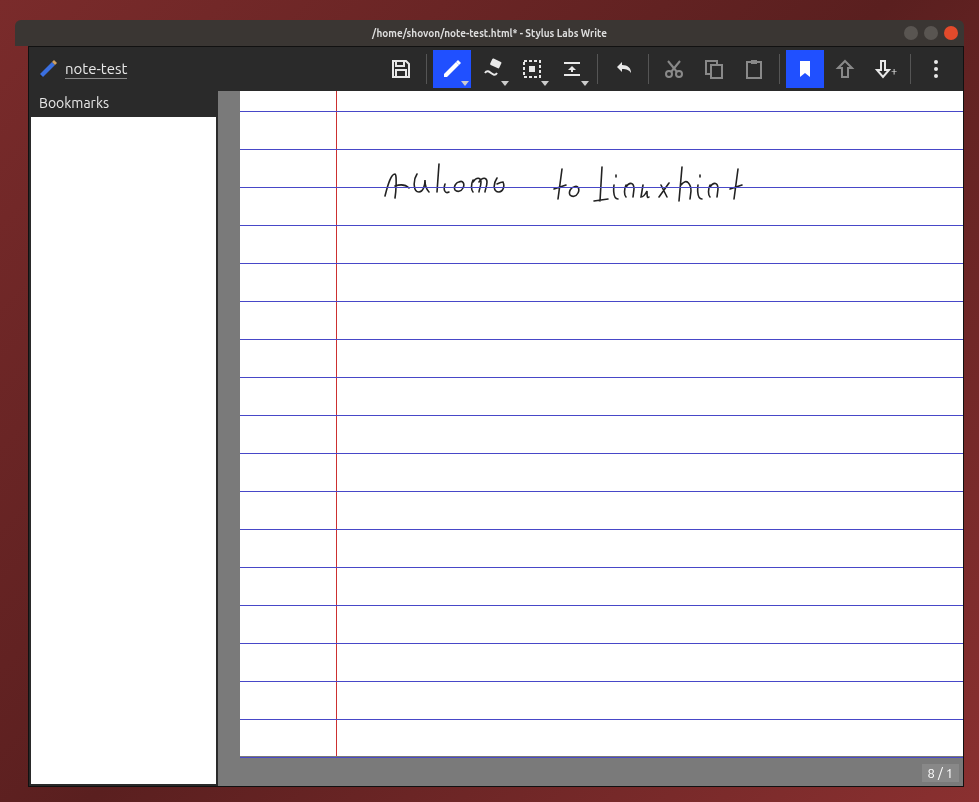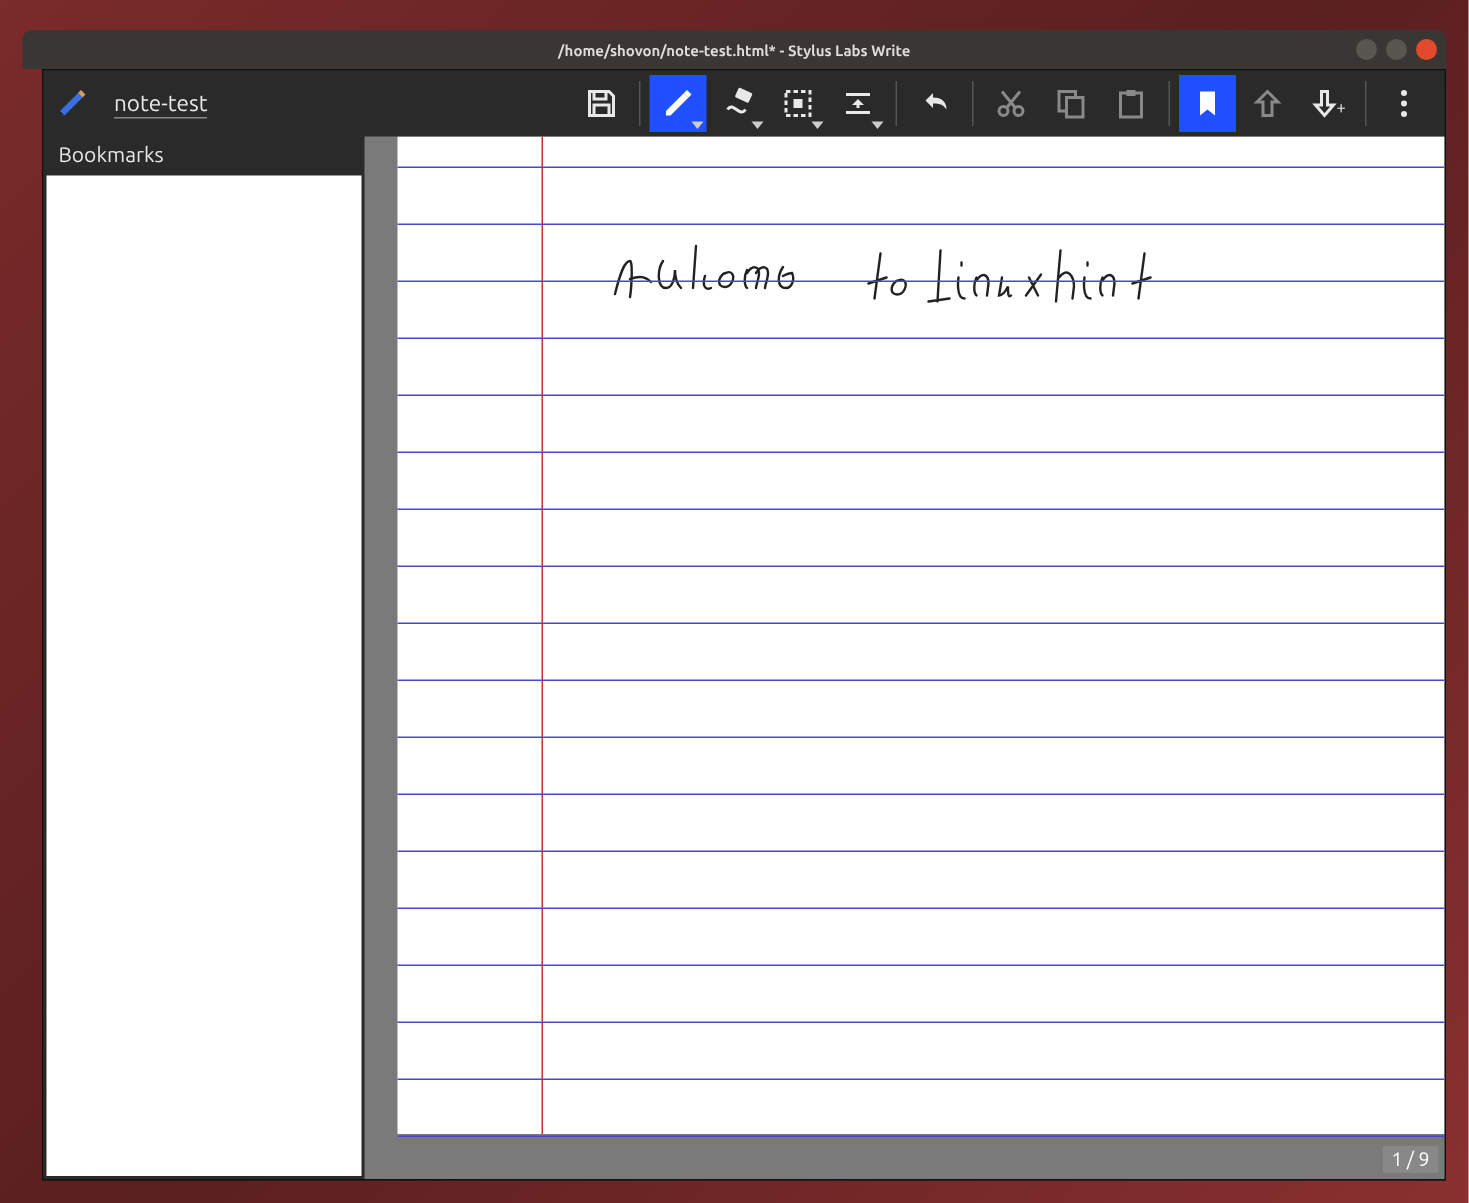--- a/index.html
+++ b/index.html
@@ -58,21 +58,21 @@
   .toolbar {
     height: 44px;
     background: #2a2a2a;
     display: flex;
     align-items: center;
     padding: 0 8px;
   }
   .doc-title-area {
     display: flex;
     align-items: center;
-    gap: 17px;
+    gap: 6px;
     flex: 1;
   }
   .pencil-icon {
     width: 22px;
     height: 22px;
   }
   .doc-title {
     color: #e8e8e8;
     font-size: 15px;
     border-bottom: 1px solid #888;
@@ -109,21 +109,21 @@
     border-left: 4px solid transparent;
     border-right: 4px solid transparent;
     border-top: 5px solid #ccc;
   }
   .content-row {
     flex: 1;
     display: flex;
     min-height: 0;
   }
   .sidebar {
-    width: 214px;
+    width: 189px;
     display: flex;
     flex-direction: column;
     background: #2a2a2a;
   }
   .sidebar-header {
     color: #e8e8e8;
     font-size: 14px;
     padding: 4px 10px 6px 10px;
   }
   .bookmark-list {
@@ -334,16 +334,16 @@
           <div class="ruled-line" style="top: 362px;"></div>
           <div class="ruled-line" style="top: 400px;"></div>
           <div class="ruled-line" style="top: 438px;"></div>
           <div class="ruled-line" style="top: 476px;"></div>
           <div class="ruled-line" style="top: 514px;"></div>
           <div class="ruled-line" style="top: 552px;"></div>
           <div class="ruled-line" style="top: 590px;"></div>
           <div class="ruled-line" style="top: 628px;"></div>
           <div class="ruled-line" style="top: 666px;"></div>
         </div>
-      <div class="page-counter">1 / 9</div>
+      <div class="page-counter">8 / 1</div>
     </div>
   </div>
 </div>
 
 </body></html>

